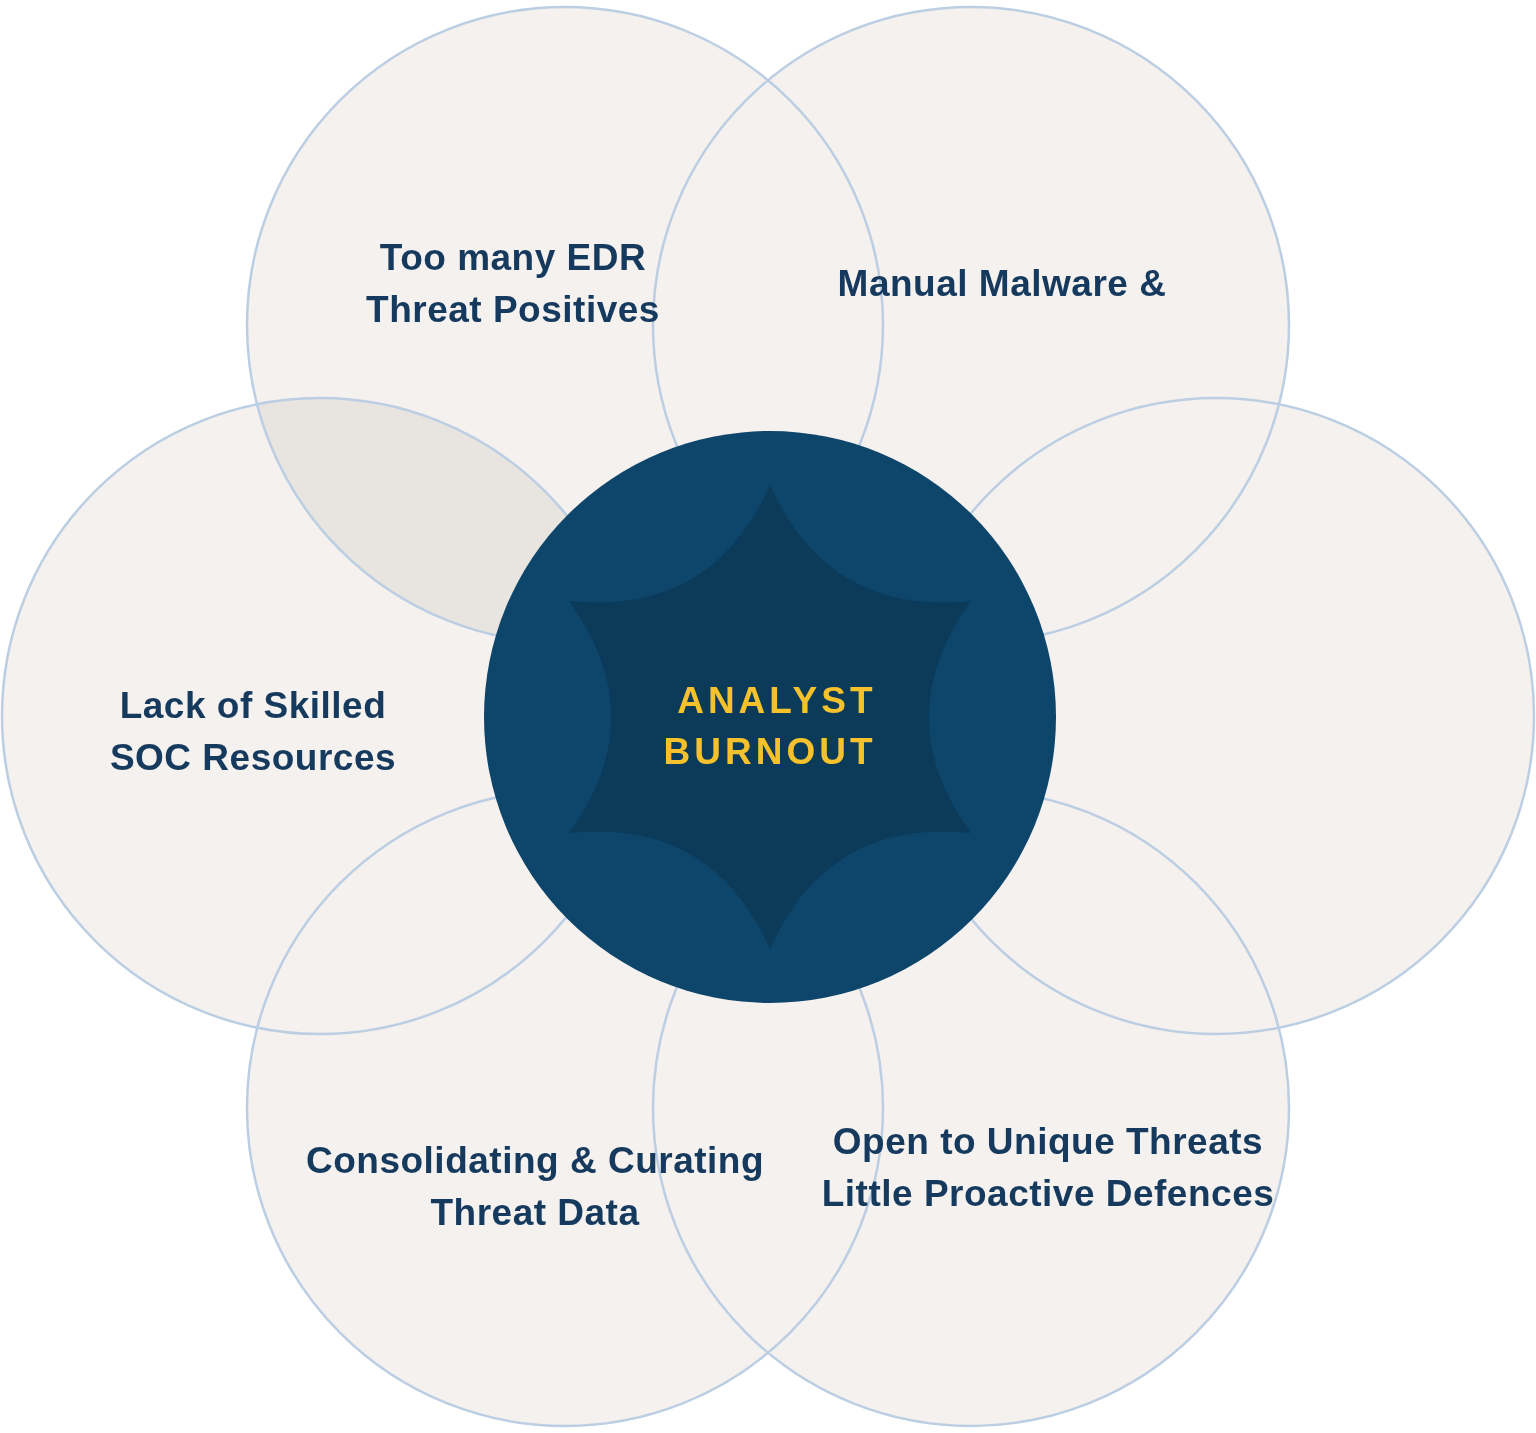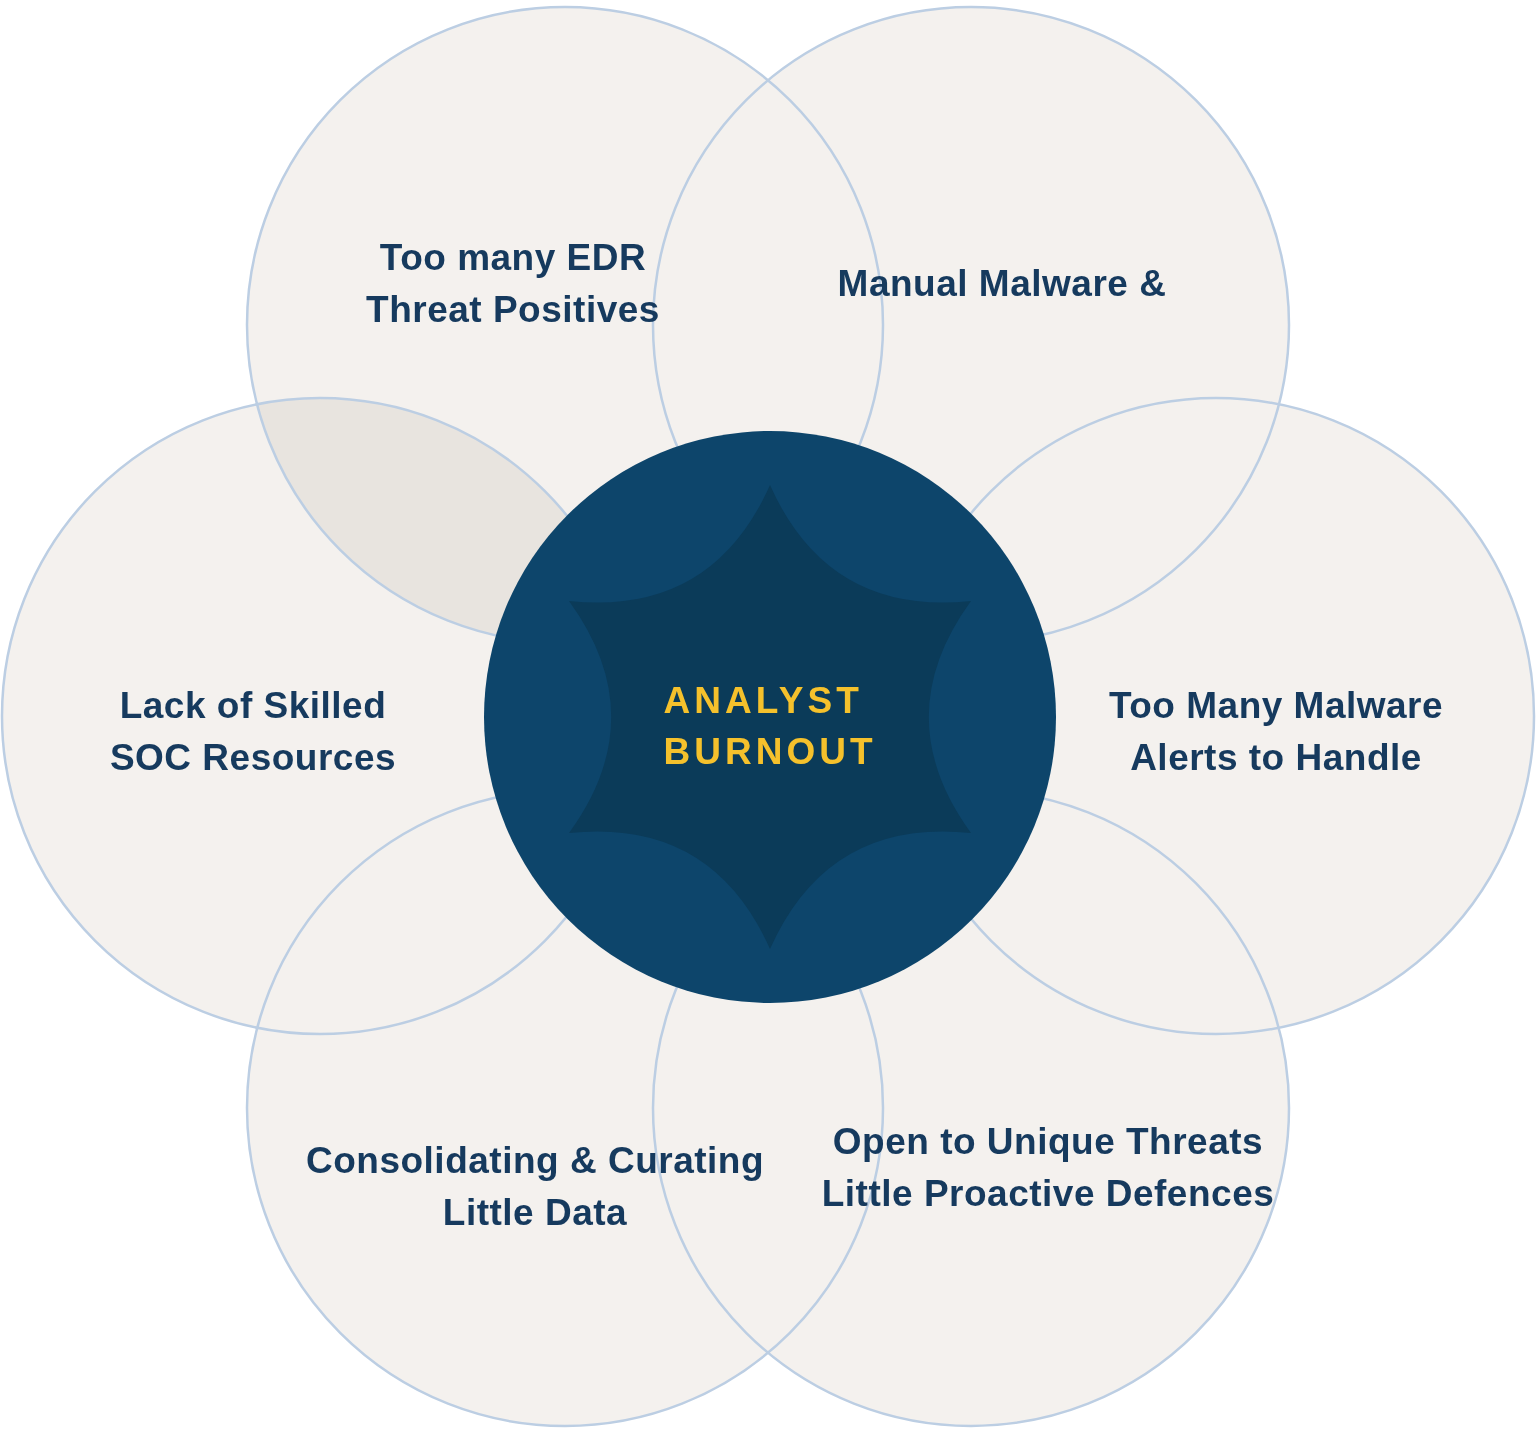--- a/index.html
+++ b/index.html
@@ -42,21 +42,21 @@
   .label-left         { left: 253px;  top: 732px;  }
   .label-right        { left: 1276px; top: 732px;  }
   .label-bottom-left  { left: 535px;  top: 1168px; margin-top: 19px; }
   .label-bottom-right { left: 1048px; top: 1168px; }
 
   .center-label {
     position: absolute;
     left: 770px;
     top: 726px;
     transform: translate(-50%, -50%);
-    text-align: left;
+    text-align: right;
     color: var(--center_text, #f5c12c);
     font-size: 37px;
     font-weight: 700;
     line-height: 51px;
     letter-spacing: 4px;
     white-space: nowrap;
   }
 </style>
 </head>
 <body>
@@ -110,28 +110,24 @@
 
   <div class="label label-top-right">
     <div>Manual Malware &amp;</div>
   </div>
 
   <div class="label label-left">
     <div>Lack of Skilled</div>
     <div>SOC Resources</div>
   </div>
 
-  <div class="label label-right">
-    <div>Too Many Malware</div>
-    <div>Alerts to Handle</div>
-  </div>
 
   <div class="label label-bottom-left">
     <div>Consolidating &amp; Curating</div>
-    <div>Little Data</div>
+    <div>Threat Data</div>
   </div>
 
   <div class="label label-bottom-right">
     <div>Open to Unique Threats</div>
     <div>Little Proactive Defences</div>
   </div>
 
   <div class="center-label">
     <div>ANALYST</div>
     <div>BURNOUT</div>

